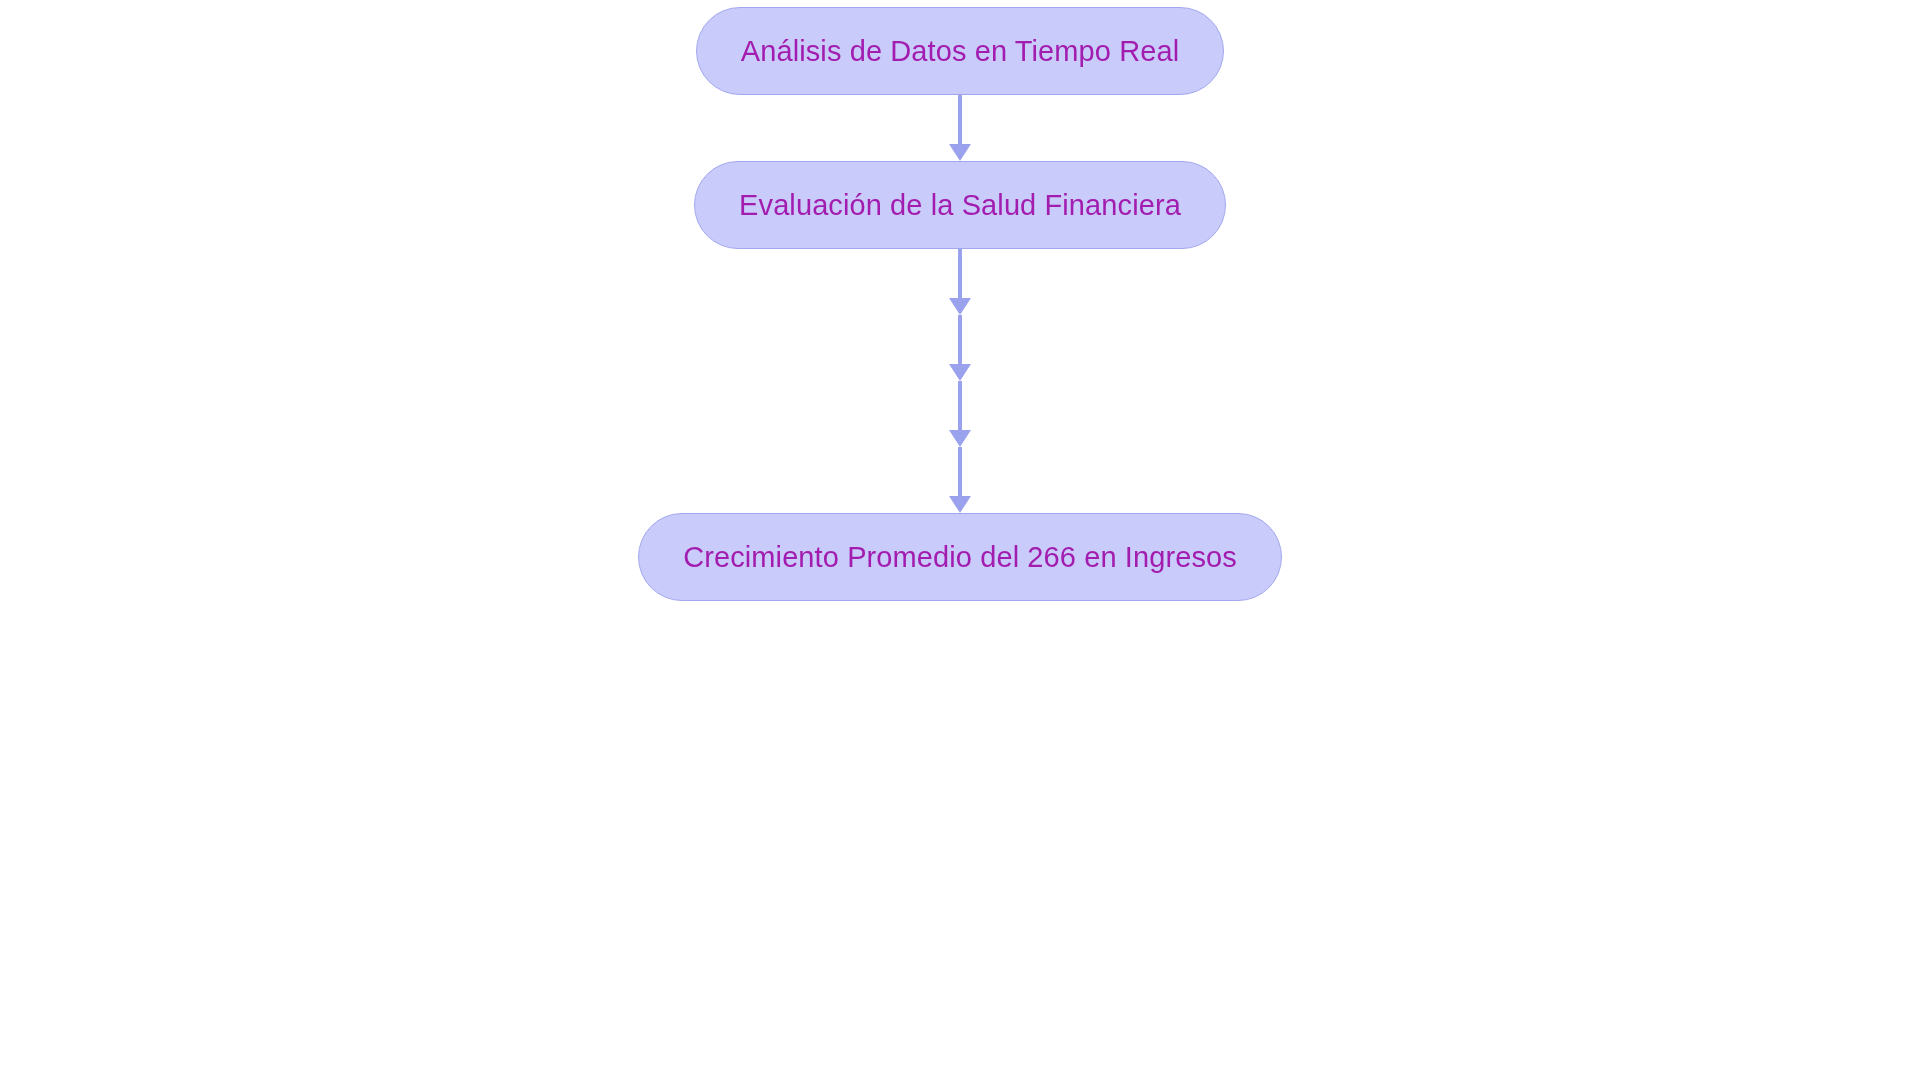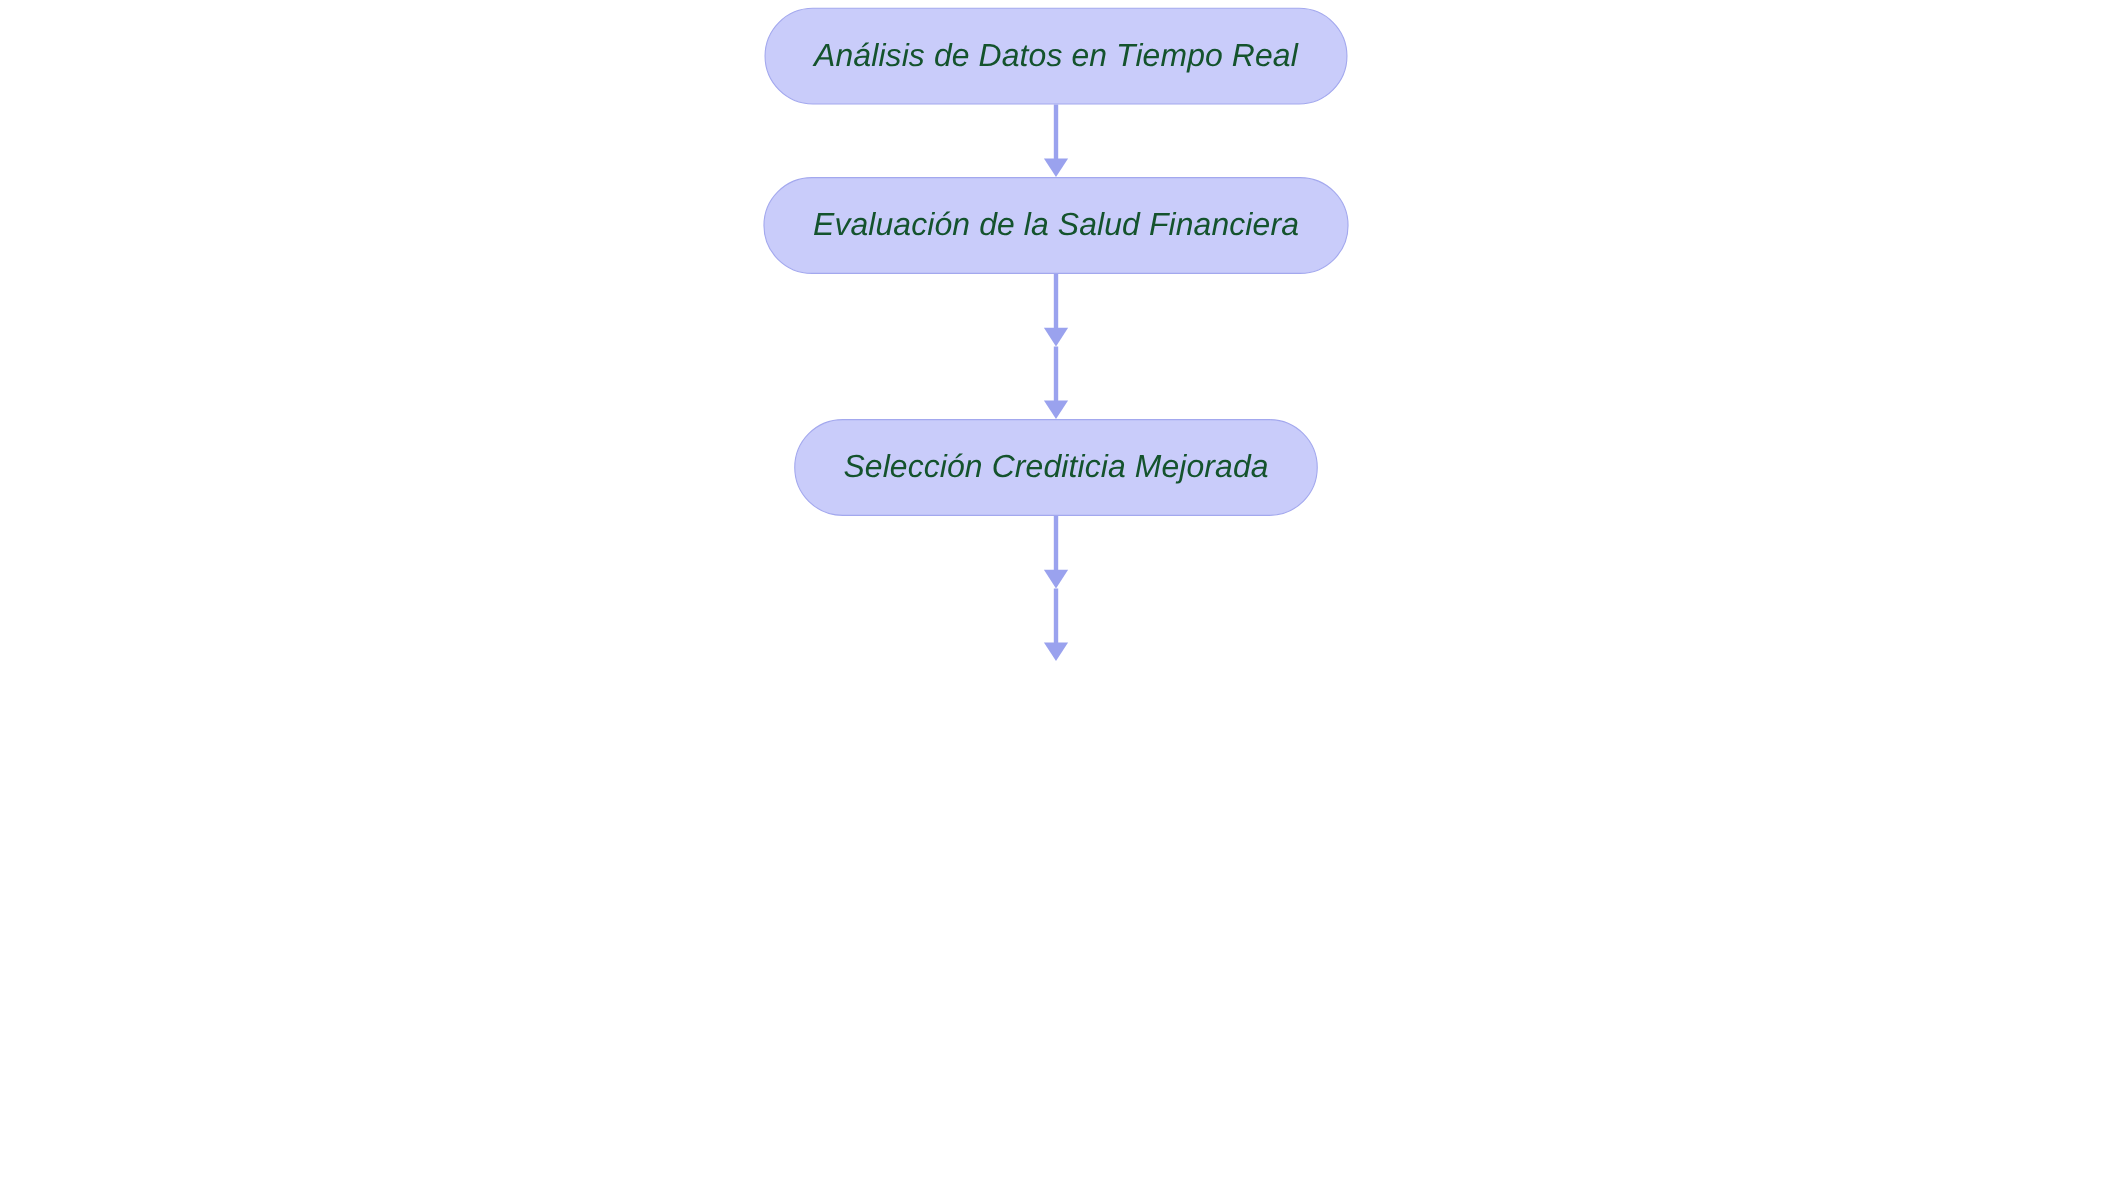--- a/index.html
+++ b/index.html
@@ -46,24 +46,23 @@
     display: flex;
     align-items: center;
     justify-content: center;
     white-space: nowrap;
     padding: 0 44px;
     height: 88px;
   }
 
   .node-label {
     display: block;
-    color: #14532d;
+    color: #a21caf;
     font-size: 29px;
     white-space: nowrap;
-    font-style: italic;
   }
 
   
   .connector {
     position: relative;
     width: 30px;
     display: flex;
     flex-direction: column;
     align-items: center;
     justify-content: flex-start;
@@ -118,30 +117,30 @@
       <div class="connector-line"></div>
       <div class="connector-head"></div>
     </div>
 
 
     <div class="connector c3">
       <div class="connector-line"></div>
       <div class="connector-head"></div>
     </div>
 
-    <div class="node">
-      <span class="node-label">Selección Crediticia Mejorada</span>
-    </div>
 
     <div class="connector c4">
       <div class="connector-line"></div>
       <div class="connector-head"></div>
     </div>
 
 
     <div class="connector c5">
       <div class="connector-line"></div>
       <div class="connector-head"></div>
     </div>
 
+    <div class="node">
+      <span class="node-label">Crecimiento Promedio del 266 en Ingresos</span>
+    </div>
 
   </div>
 </div>
 
 </body></html>

